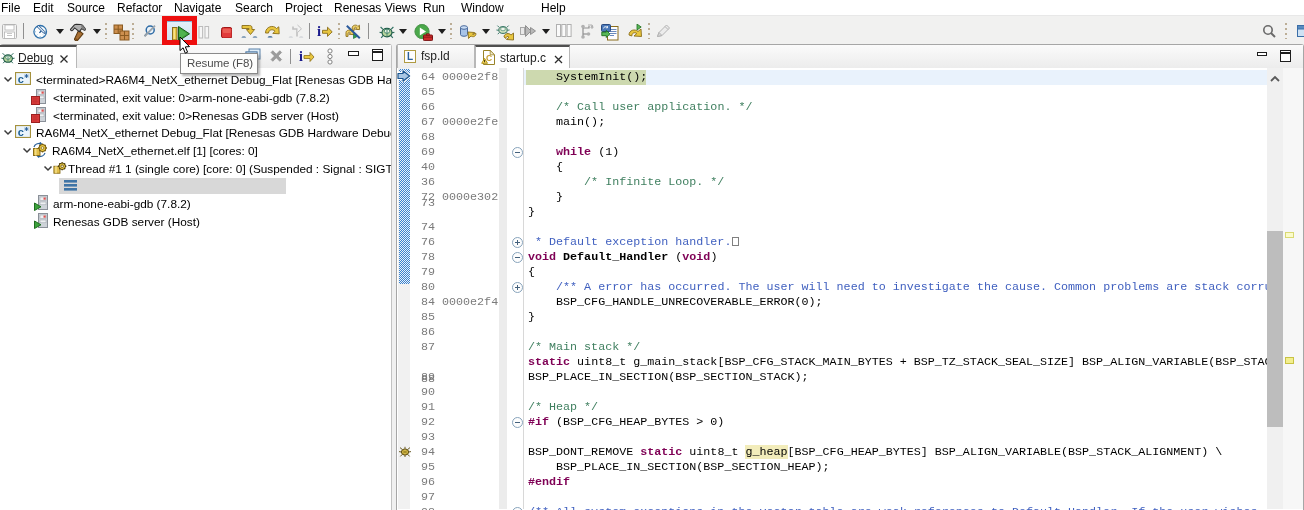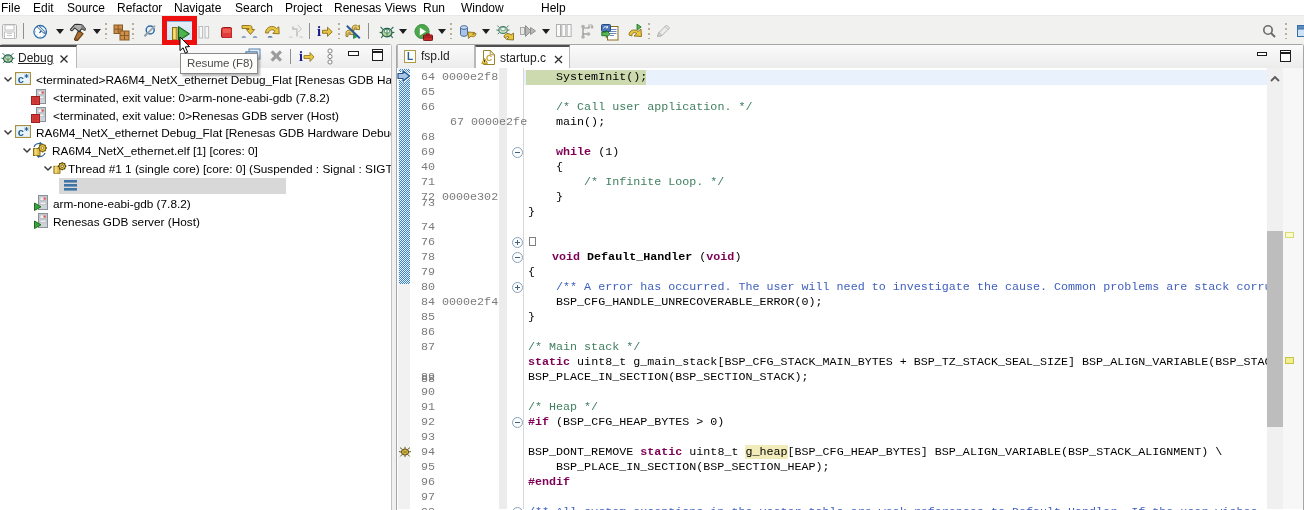--- a/index.html
+++ b/index.html
@@ -476,28 +476,28 @@
             <line x1="7" y1="10.2" x2="7" y2="12"></line>
           </g>
           <ellipse cx="7" cy="7" rx="3.6" ry="3.1" fill="#d4b84a" stroke="#5a4a10" stroke-width="1"></ellipse>
           <path d="M4.4 5.4 L9.6 8.6 M4.4 8.6 L9.6 5.4" stroke="#8a7414" stroke-width="0.7"></path>
         </svg>
 
     <div id="lnums">
 <div class="lnum" style="top:2px;">64 0000e2f8</div>
 <div class="lnum" style="top:17px;">65</div>
 <div class="lnum" style="top:32px;">66</div>
-<div class="lnum" style="top:47px;margin-left:29px;">67 0000e2fe</div>
+<div class="lnum" style="top:47px;">67 0000e2fe</div>
 <div class="lnum" style="top:62px;">68</div>
 <div class="lnum" style="top:77px;">69</div>
 <div class="fold" style="top:79px;">
             <i class="fh"></i>
           </div>
 <div class="lnum" style="top:92px;">40</div>
-<div class="lnum" style="top:107px;">71</div>
+<div class="lnum" style="top:107px;">36</div>
 <div class="lnum" style="top:122px;">72 0000e302</div>
 <div class="lnum" style="top:128px;">73</div>
 <div class="lnum" style="top:152px;">74</div>
 <div class="lnum" style="top:167px;">76</div>
 <div class="fold" style="top:169px;">
             <i class="fh"></i>
             <i class="fv"></i>
           </div>
 <div class="lnum" style="top:182px;">78</div>
 <div class="fold" style="top:184px;">
@@ -532,22 +532,22 @@
 
     <div id="code">
 <div class="eline" style="top:2px;">    SystemInit();</div>
 <div class="eline" style="top:32px;">    <span class="c">/* Call user application. */</span></div>
 <div class="eline" style="top:47px;">    main();</div>
 <div class="eline" style="top:77px;">    <span class="k">while</span> (1)</div>
 <div class="eline" style="top:92px;">    {</div>
 <div class="eline" style="top:107px;">        <span class="c">/* Infinite Loop. */</span></div>
 <div class="eline" style="top:122px;">    }</div>
 <div class="eline" style="top:137px;">}</div>
-<div class="eline" style="top:167px;"><span class="foldbox"></span></div>
-<div class="eline" style="top:182px;margin-left:24px;"><span class="k">void</span> <b>Default_Handler</b> (<span class="k">void</span>)</div>
+<div class="eline" style="top:167px;"><span class="d"> * Default exception handler.</span><span class="foldbox"></span></div>
+<div class="eline" style="top:182px;"><span class="k">void</span> <b>Default_Handler</b> (<span class="k">void</span>)</div>
 <div class="eline" style="top:197px;">{</div>
 <div class="eline" style="top:212px;">    <span class="d">/** A error has occurred. The user will need to investigate the cause. Common problems are stack corru</span></div>
 <div class="eline" style="top:227px;">    BSP_CFG_HANDLE_UNRECOVERABLE_ERROR(0);</div>
 <div class="eline" style="top:242px;">}</div>
 <div class="eline" style="top:272px;"><span class="c">/* Main stack */</span></div>
 <div class="eline" style="top:287px;"><span class="k">static</span> uint8_t g_main_stack[BSP_CFG_STACK_MAIN_BYTES + BSP_TZ_STACK_SEAL_SIZE] BSP_ALIGN_VARIABLE(BSP_STAC</div>
 <div class="eline" style="top:302px;">BSP_PLACE_IN_SECTION(BSP_SECTION_STACK);</div>
 <div class="eline" style="top:332px;"><span class="c">/* Heap */</span></div>
 <div class="eline" style="top:347px;"><span class="k">#if</span> (BSP_CFG_HEAP_BYTES &gt; 0)</div>
 <div class="eline" style="top:377px;">BSP_DONT_REMOVE <span class="k">static</span> uint8_t <span style="background:#f2ecba;">g_heap</span>[BSP_CFG_HEAP_BYTES] BSP_ALIGN_VARIABLE(BSP_STACK_ALIGNMENT) \</div>

